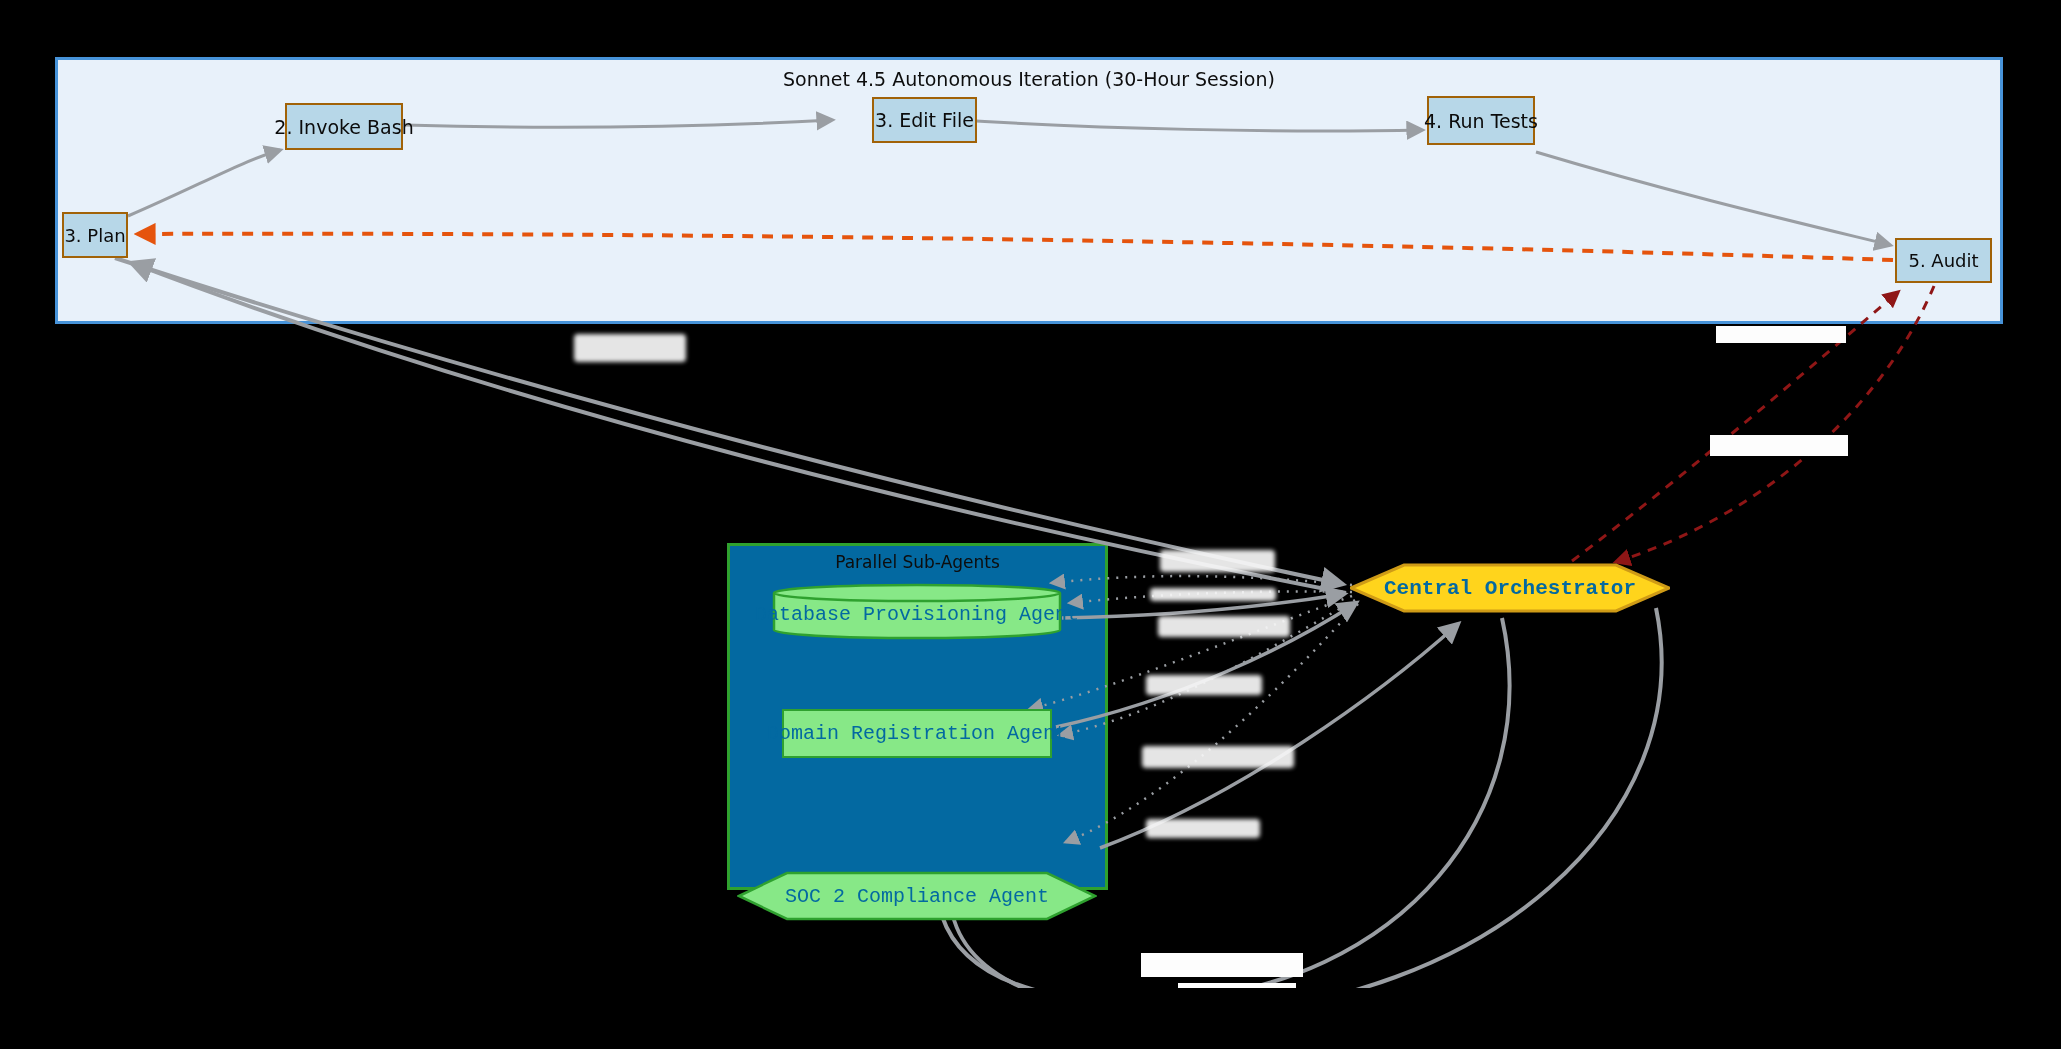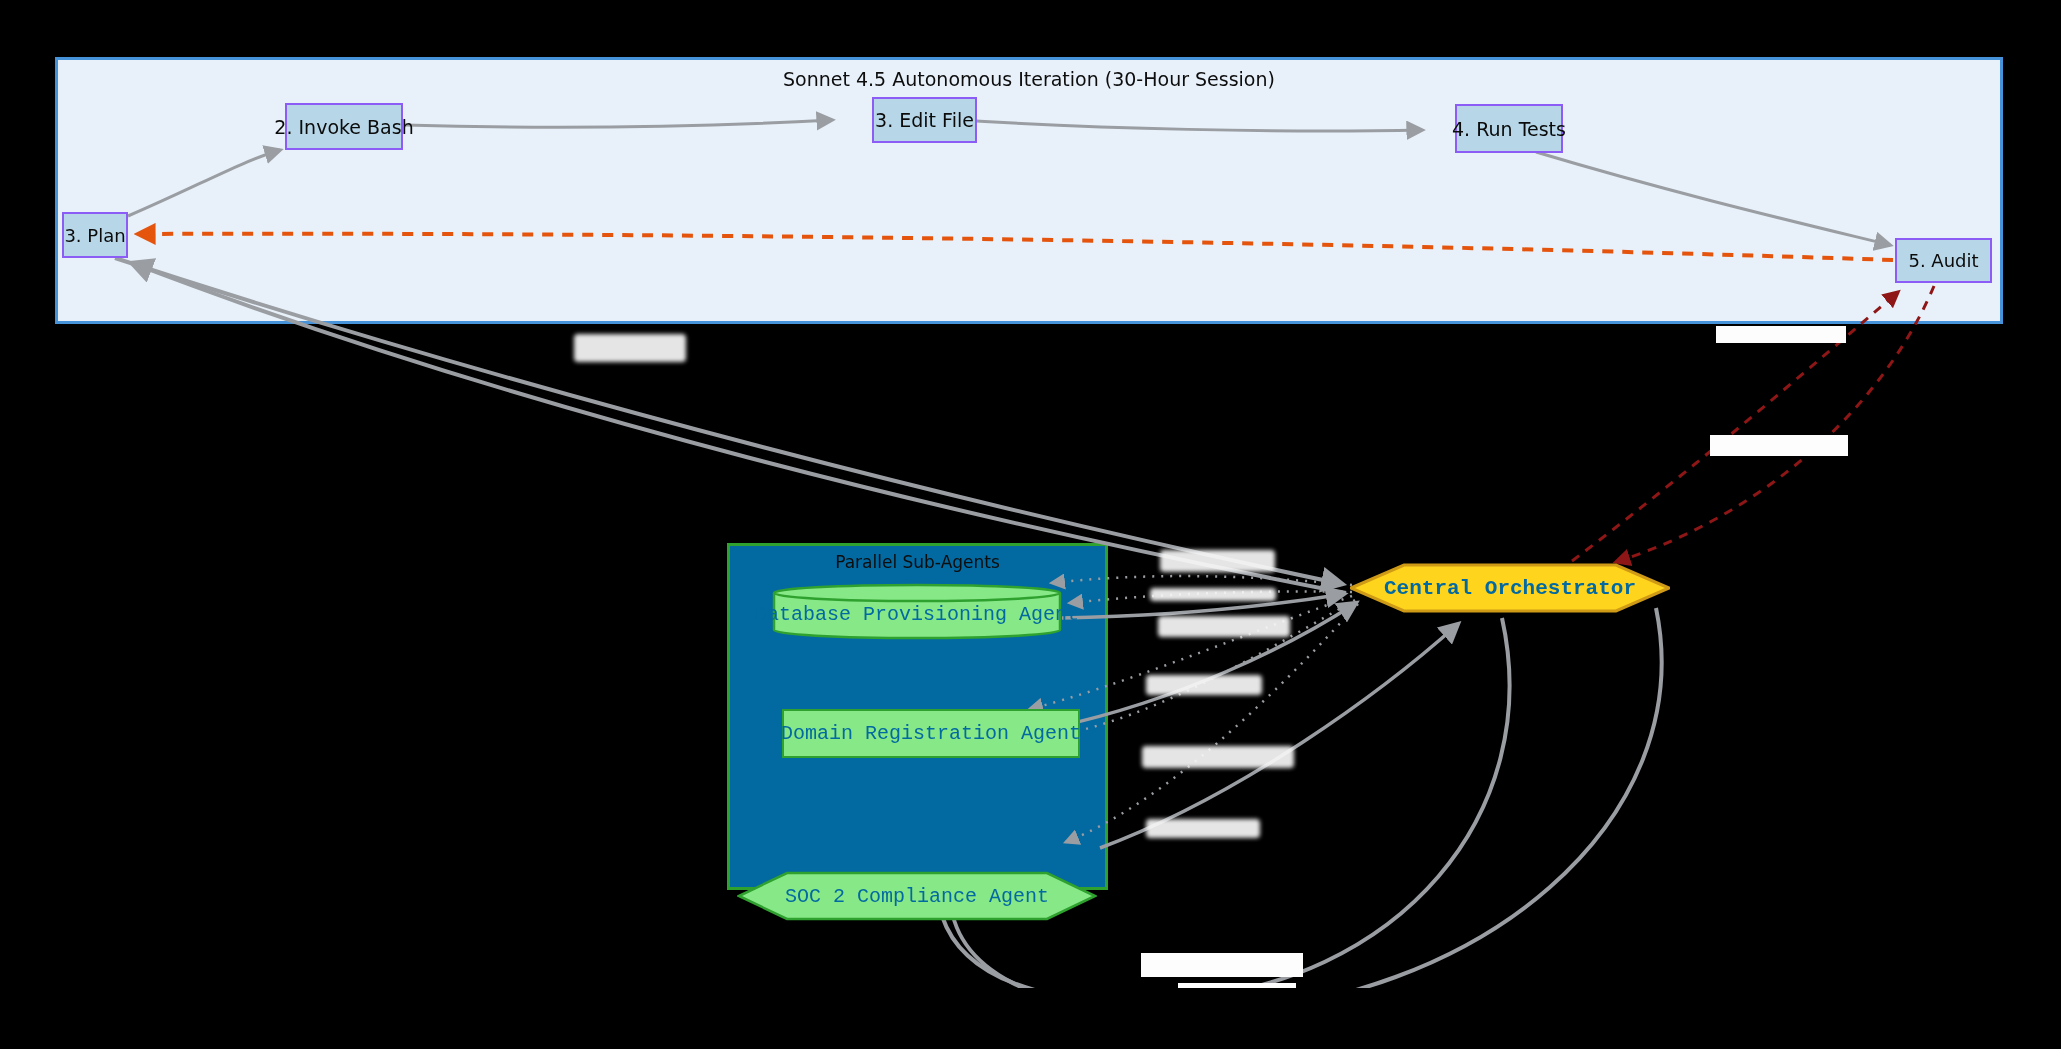--- a/index.html
+++ b/index.html
@@ -14,33 +14,33 @@
       background:#0369a1;border:3px solid #2fa12f;}
   .cluster-title{position:absolute;left:0;right:0;text-align:center;color:#0d0d0d;}
   .cluster.iteration .cluster-title{top:8px;font-size:19px;}
   .cluster.subagents .cluster-title{top:6px;font-size:17px;}
 
   
   #edges{position:absolute;left:0;top:0;width:2061px;height:1049px;z-index:2;}
 
   
   .node{position:absolute;box-sizing:border-box;display:flex;align-items:center;justify-content:center;
-        background:#b7d7e8;border:2px solid #8b5cf6;font-size:18px;color:#0b0b0b;white-space:nowrap;z-index:3;}
+        background:#b7d7e8;border:2px solid #a16207;font-size:18px;color:#0b0b0b;white-space:nowrap;z-index:3;}
   .n-plan  {left:62px; top:212px;width:66px; height:46px;}
   .n-invoke{left:285px;top:103px;width:118px;height:47px;font-size:19px;}
   .n-edit  {left:837px;top:97px; width:105px;height:46px;font-size:19px;margin-left:35px;}
-  .n-run   {left:1427px;top:104px;width:108px;height:49px;font-size:19px;margin-left:28px;}
+  .n-run   {left:1427px;top:96px;width:108px;height:49px;font-size:19px;}
   .n-audit {left:1895px;top:238px;width:97px;height:45px;}
 
   
   .shape{position:absolute;z-index:3;}
   .shape .lbl{position:absolute;left:0;right:0;top:0;bottom:0;display:flex;
               align-items:center;justify-content:center;font-size:20px;color:#0369a1;white-space:nowrap;font-family:Liberation Mono, monospace;}
   .s-db    {left:772px; top:583px;width:290px;height:57px;}
-  .s-domain{left:782px; top:709px;width:270px;height:49px;padding-left:28px;}
+  .s-domain{left:782px; top:709px;width:270px;height:49px;}
   .s-soc   {left:737px; top:835px;width:360px;height:50px;margin-top:36px;}
   .s-orch  {left:1350px;top:563px;width:320px;height:50px;}
   .s-orch .lbl{font-size:21px;font-weight:bold;}
   .s-domain .box{position:absolute;left:0;top:0;right:0;bottom:0;background:#87e887;border:2px solid #2fa12f;box-sizing:border-box;}
 
   
   .label-box{position:absolute;background:#fdfdfd;z-index:4;}
   .label-blob{position:absolute;background:#f7f7f7;border-radius:4px;filter:blur(2px);opacity:.93;z-index:4;}
 </style>
 </head>

